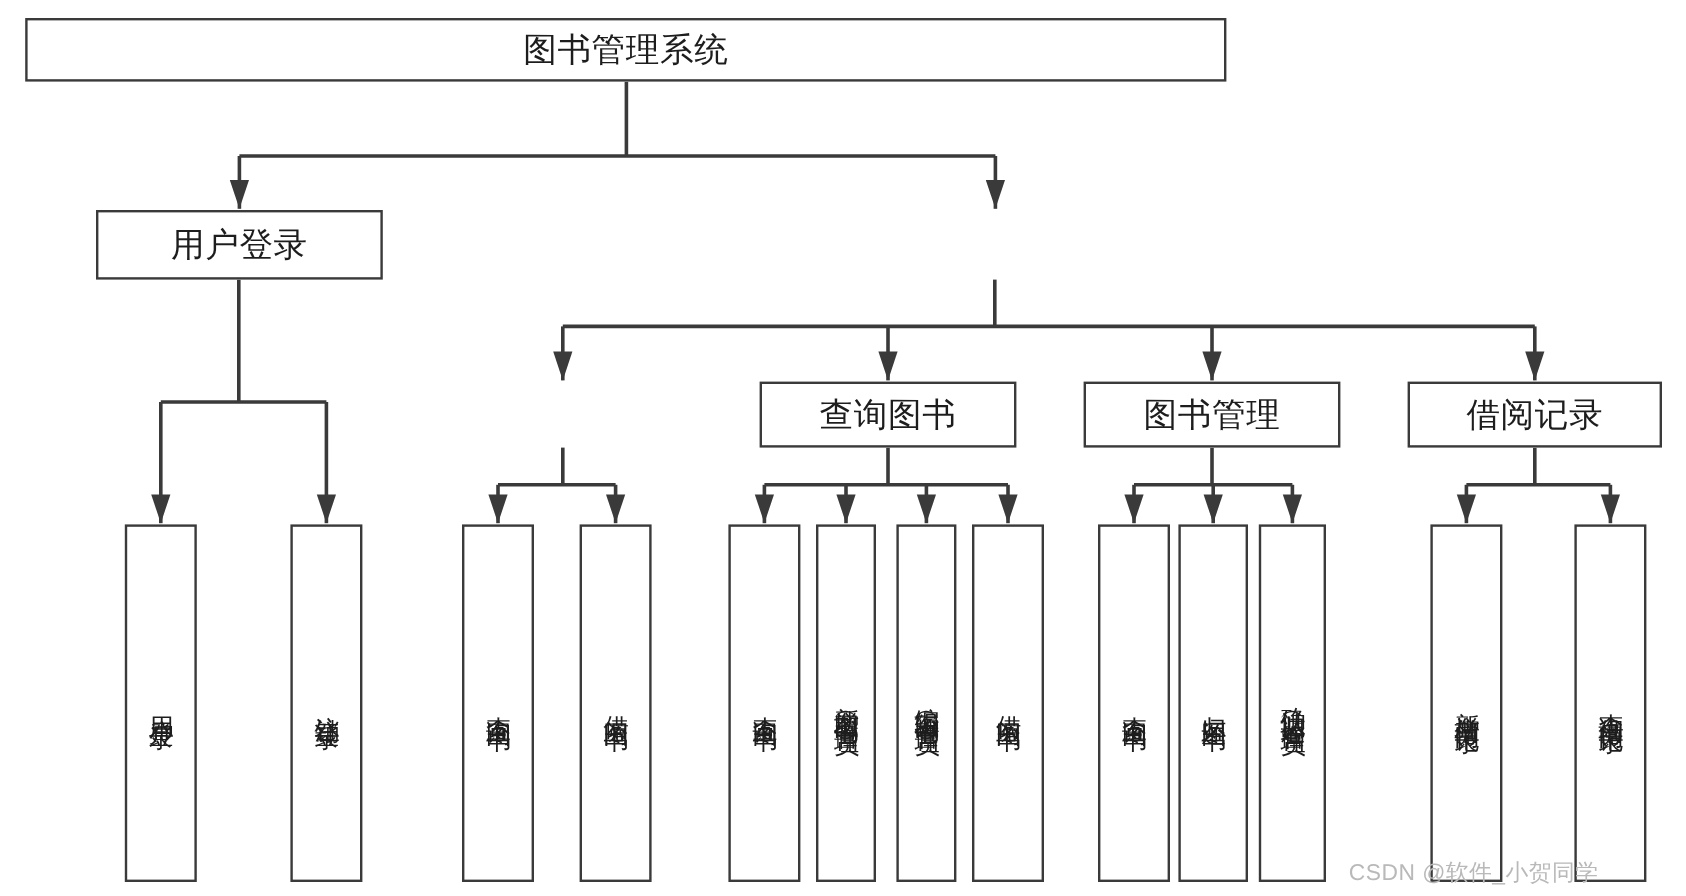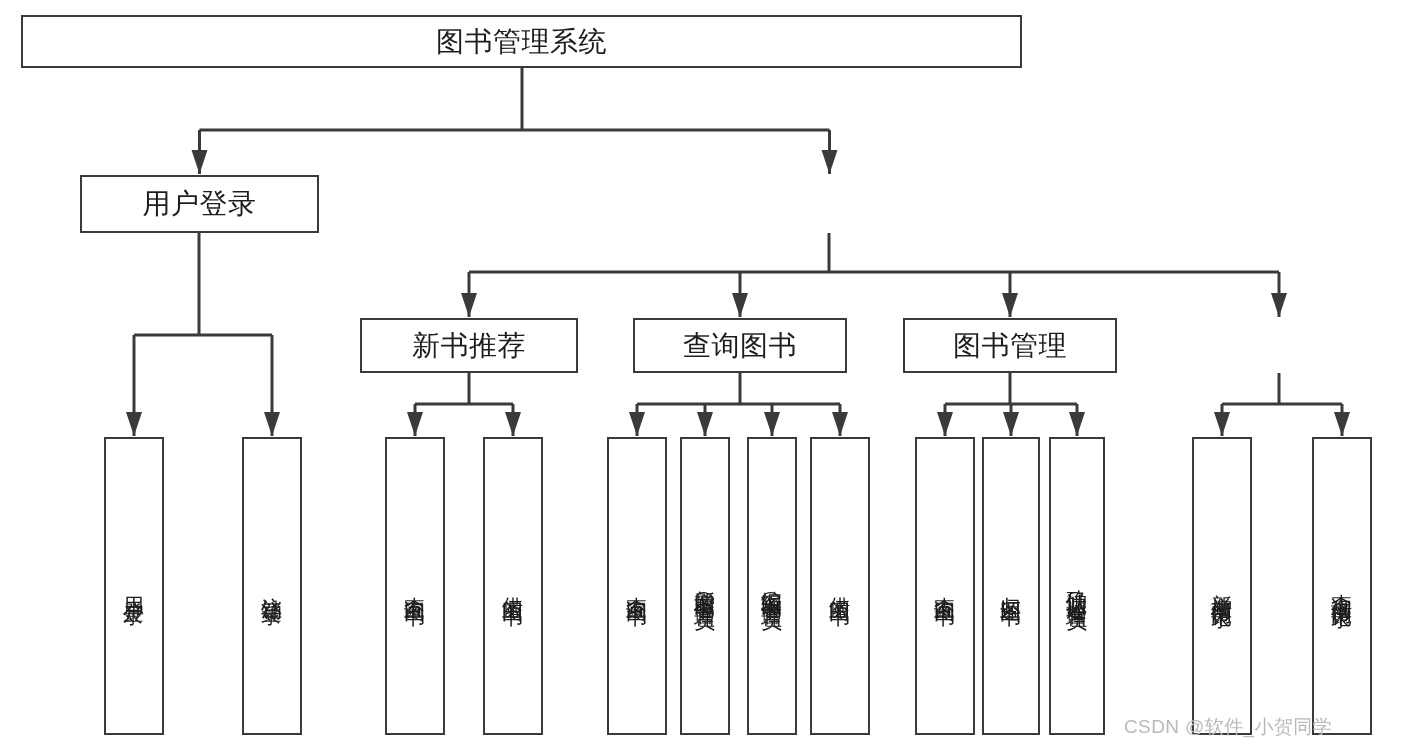--- a/index.html
+++ b/index.html
@@ -127,32 +127,32 @@
 
   <div class="node horiz" style="left: 21px; top: 15px; width: 1001px; height: 53px;">
     <span class="node-label">图书管理系统</span>
   </div>
 
   <div class="node horiz" style="left: 80px; top: 175px; width: 239px; height: 58px;">
     <span class="node-label">用户登录</span>
   </div>
 
 
-  <div class="node horiz" style="left: 360px; top: 318px; width: 218px; height: 55px;">
-    <span class="node-label">新书推荐</span>
-  </div>
 
   <div class="node horiz" style="left: 633px; top: 318px; width: 214px; height: 55px;">
     <span class="node-label">查询图书</span>
   </div>
 
   <div class="node horiz" style="left: 903px; top: 318px; width: 214px; height: 55px;">
     <span class="node-label">图书管理</span>
   </div>
 
+  <div class="node horiz" style="left: 1173px; top: 318px; width: 212px; height: 55px;">
+    <span class="node-label">借阅记录</span>
+  </div>
 
   <div class="node vert" style="left: 104px; top: 437px; width: 60px; height: 298px;">
     <span class="node-label">用户登录</span>
   </div>
 
   <div class="node vert" style="left: 242px; top: 437px; width: 60px; height: 298px;">
     <span class="node-label">注销登录</span>
   </div>
 
   <div class="node vert" style="left: 385px; top: 437px; width: 60px; height: 298px;">

